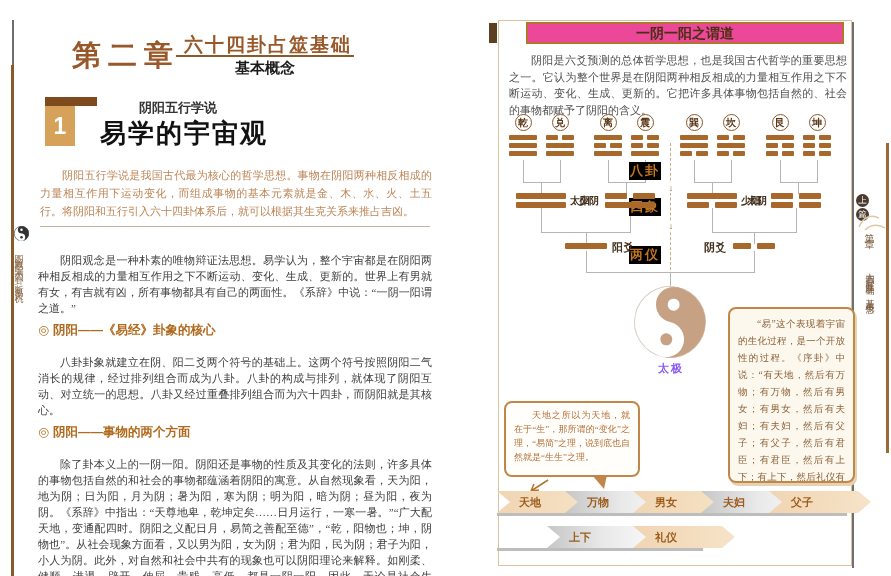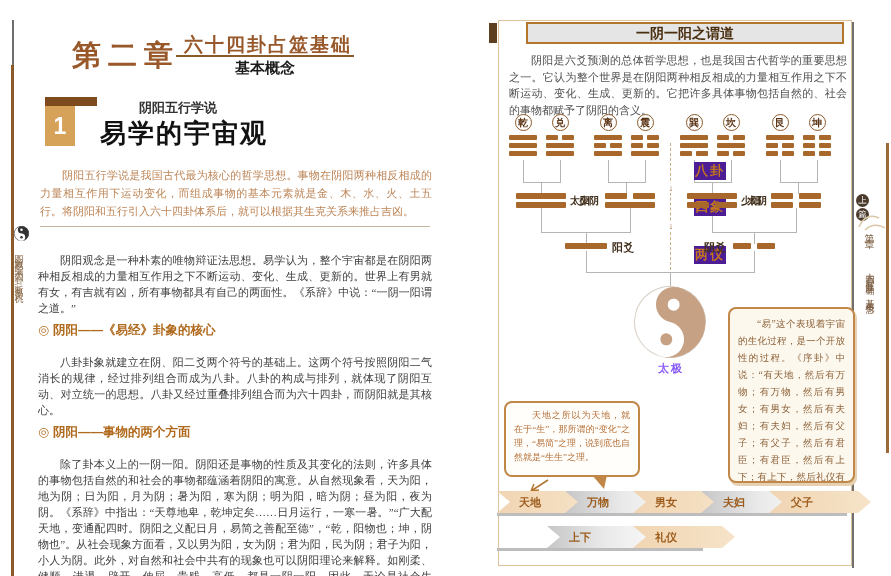--- a/index.html
+++ b/index.html
@@ -30,42 +30,42 @@
            line-height:16px;color:#3d3d3d;text-align:justify;}
   .lp-body p{margin:16px 0 3px;text-indent:2em;}
   .lp-body h4{margin:6px 0 3px;font-size:12.5px;color:#b06a1e;
               font-family:"Liberation Sans","DejaVu Sans",sans-serif;}
   .lp-body h4 .bullet{margin-right:4px;}
 
   
   .rp-frame{left:498px;top:20px;width:354px;height:546px;border:1px solid #dcc29b;box-sizing:border-box;}
   .rp-edge-dark{left:852px;top:22px;width:2px;height:546px;background:#6f6f6f;}
   .rp-corner-sq{left:489px;top:23px;width:8px;height:20px;background:#5d3f22;}
-  .rp-header{left:526px;top:22px;width:318px;height:22px;background:#e5e5e5;border:2px solid #b3752e;
+  .rp-header{left:526px;top:22px;width:318px;height:22px;background:#ec4899;border:2px solid #b3752e;
              box-sizing:border-box;text-align:center;line-height:19px;font-size:14px;font-weight:bold;color:#4a2f10;}
   .rp-intro{left:509px;top:52px;width:338px;font-size:11px;line-height:16.5px;color:#4f4f4f;
             text-indent:2em;text-align:justify;}
 
   
   .tg{position:absolute;top:114px;width:28px;}
   .tg-c{width:17px;height:17px;border:1px solid #8a5a2b;border-radius:50%;margin:0 auto 4px;
         text-align:center;line-height:16px;font-size:10px;font-weight:bold;color:#5a3312;background:#fff;
         box-sizing:border-box;}
   .yao{margin-bottom:3px;border-radius:1px;}
   .yang{background:#a8682c;}
   .yin{display:flex;justify-content:space-between;background:none;}
   .yin i{display:block;width:44%;height:100%;background:#a8682c;border-radius:1px;}
   .tg-bars .yao{height:5px;}
   .sx{position:absolute;top:193px;width:50px;}
   .sx .yao{height:5.5px;margin-bottom:3.5px;}
   .ly{position:absolute;top:243px;width:42px;}
   .ly .yao{height:6px;}
   .ln{position:absolute;background:#b5b5b5;}
   .dash-v{position:absolute;left:670px;top:143px;height:127px;border-left:1px dashed #c9ae85;}
-  .stage-label{position:absolute;left:694px;width:32px;text-align:center;background:#4c1d95;
+  .stage-label{position:absolute;left:629px;width:32px;text-align:center;background:#000000;
                font-family:"Liberation Sans","DejaVu Sans",sans-serif;
                font-size:13px;font-weight:bold;color:#c3761f;letter-spacing:2px;}
   .stage-arrow{position:absolute;left:655px;width:32px;text-align:center;background:#fff;
                font-size:9px;font-weight:bold;color:#8a5a2b;}
   .sx-label{position:absolute;top:194px;font-size:10px;font-weight:bold;color:#42301d;}
   .ly-label{position:absolute;top:240px;font-size:11px;font-weight:bold;color:#42301d;}
   .taiji-label{left:636px;top:361px;width:70px;text-align:center;font-size:11px;font-weight:bold;color:#8b5cf6;letter-spacing:2px;}
 
   
   .note-right{left:728px;top:307px;width:127px;height:176px;box-sizing:border-box;border:2px solid #c08748;

